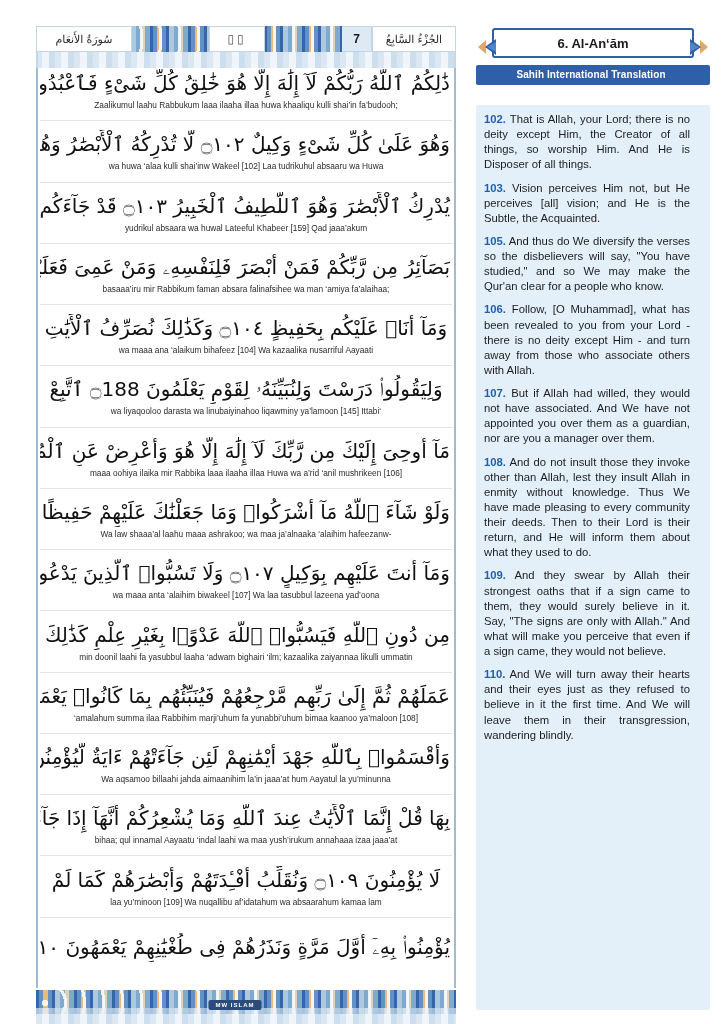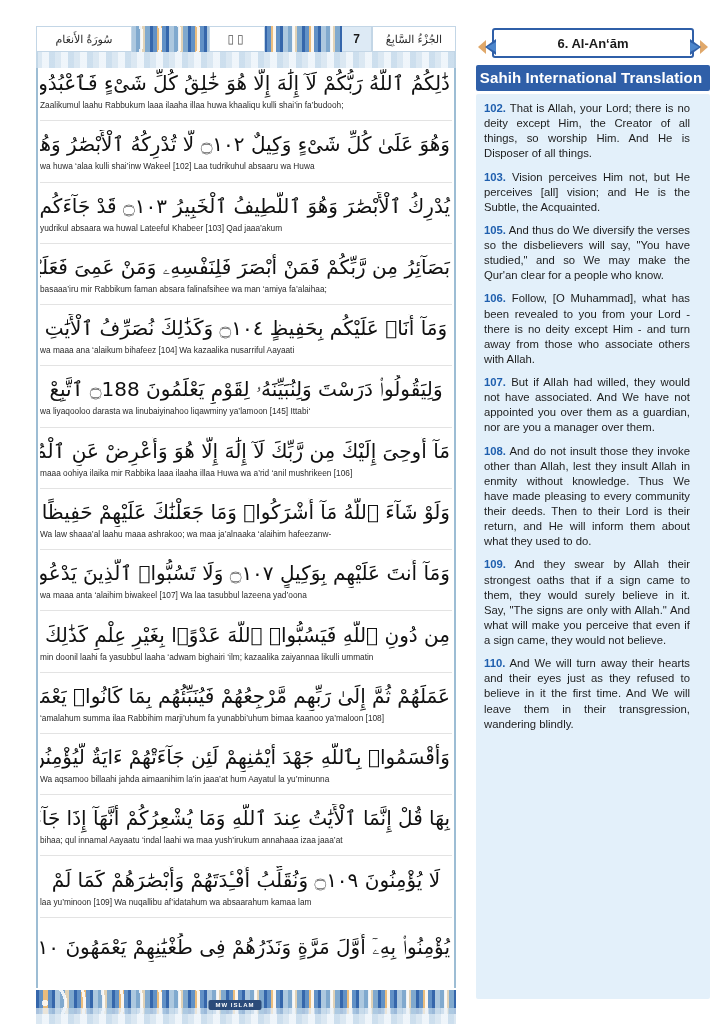--- a/index.html
+++ b/index.html
@@ -180,21 +180,21 @@
     width: 100%;
     white-space: nowrap;
     overflow: hidden;
     padding: 0 2px;
   }
 
   .translit {
     font-family: "Liberation Sans", sans-serif;
     font-size: 8.3px;
     color: #2a2a2a;
-    text-align: left;
+    text-align: center;
     width: 100%;
     margin-top: 2px;
     white-space: nowrap;
     overflow: hidden;
   }
 
   
   .trans-panel {
     width: 254px;
     height: 1024px;
@@ -231,31 +231,31 @@
     width: 22px; height: 22px;
     display: flex; align-items: center; justify-content: center;
   }
   .wing.left { left: 0; }
   .wing.right { right: 0; }
   .wing svg { display: block; }
 
   .trans-source-bar {
     background: #2f5fa8;
     color: #ffffff;
-    font-size: 15px;
+    font-size: 10px;
     font-weight: bold;
     text-align: center;
     padding: 4px 4px 5px 0;
     border-radius: 2px;
     letter-spacing: 0.1px;
   }
 
   .trans-body {
     background: #e3f0fa;
-    margin-top: 3px;
+    margin-top: 20px;
     padding: 7px 20px 10px 8px;
     height: 905px;
     overflow: hidden;
     border-radius: 2px;
   }
 
   .ayah {
     margin-bottom: 8px;
     font-size: 11.3px;
     line-height: 1.34;
@@ -299,21 +299,21 @@
         <div class="verse-line">
           <div class="arabic-text">ذَٰلِكُمُ ٱللَّهُ رَبُّكُمْ لَآ إِلَٰهَ إِلَّا هُوَ خَٰلِقُ كُلِّ شَىْءٍ فَٱعْبُدُوهُ</div>
           <div class="translit">Zaalikumul laahu Rabbukum laaa ilaaha illaa huwa khaaliqu kulli shai’in fa’budooh;</div>
         </div>
         <div class="verse-line">
           <div class="arabic-text">وَهُوَ عَلَىٰ كُلِّ شَىْءٍ وَكِيلٌ ۝١٠٢ لَّا تُدْرِكُهُ ٱلْأَبْصَٰرُ وَهُوَ</div>
           <div class="translit">wa huwa ‘alaa kulli shai’inw Wakeel [102] Laa tudrikuhul absaaru wa Huwa</div>
         </div>
         <div class="verse-line">
           <div class="arabic-text">يُدْرِكُ ٱلْأَبْصَٰرَ وَهُوَ ٱللَّطِيفُ ٱلْخَبِيرُ ۝١٠٣ قَدْ جَآءَكُم</div>
-          <div class="translit">yudrikul absaara wa huwal Lateeful Khabeer [103] Qad jaaa’akum</div>
+          <div class="translit">yudrikul absaara wa huwal Lateeful Khabeer [159] Qad jaaa’akum</div>
         </div>
         <div class="verse-line">
           <div class="arabic-text">بَصَآئِرُ مِن رَّبِّكُمْ فَمَنْ أَبْصَرَ فَلِنَفْسِهِۦ وَمَنْ عَمِىَ فَعَلَيْهَا</div>
           <div class="translit">basaaa’iru mir Rabbikum faman absara falinafsihee wa man ‘amiya fa’alaihaa;</div>
         </div>
         <div class="verse-line">
           <div class="arabic-text">وَمَآ أَنَا۠ عَلَيْكُم بِحَفِيظٍ ۝١٠٤ وَكَذَٰلِكَ نُصَرِّفُ ٱلْأَيَٰتِ</div>
           <div class="translit">wa maaa ana ‘alaikum bihafeez [104] Wa kazaalika nusarriful Aayaati</div>
         </div>
         <div class="verse-line">

